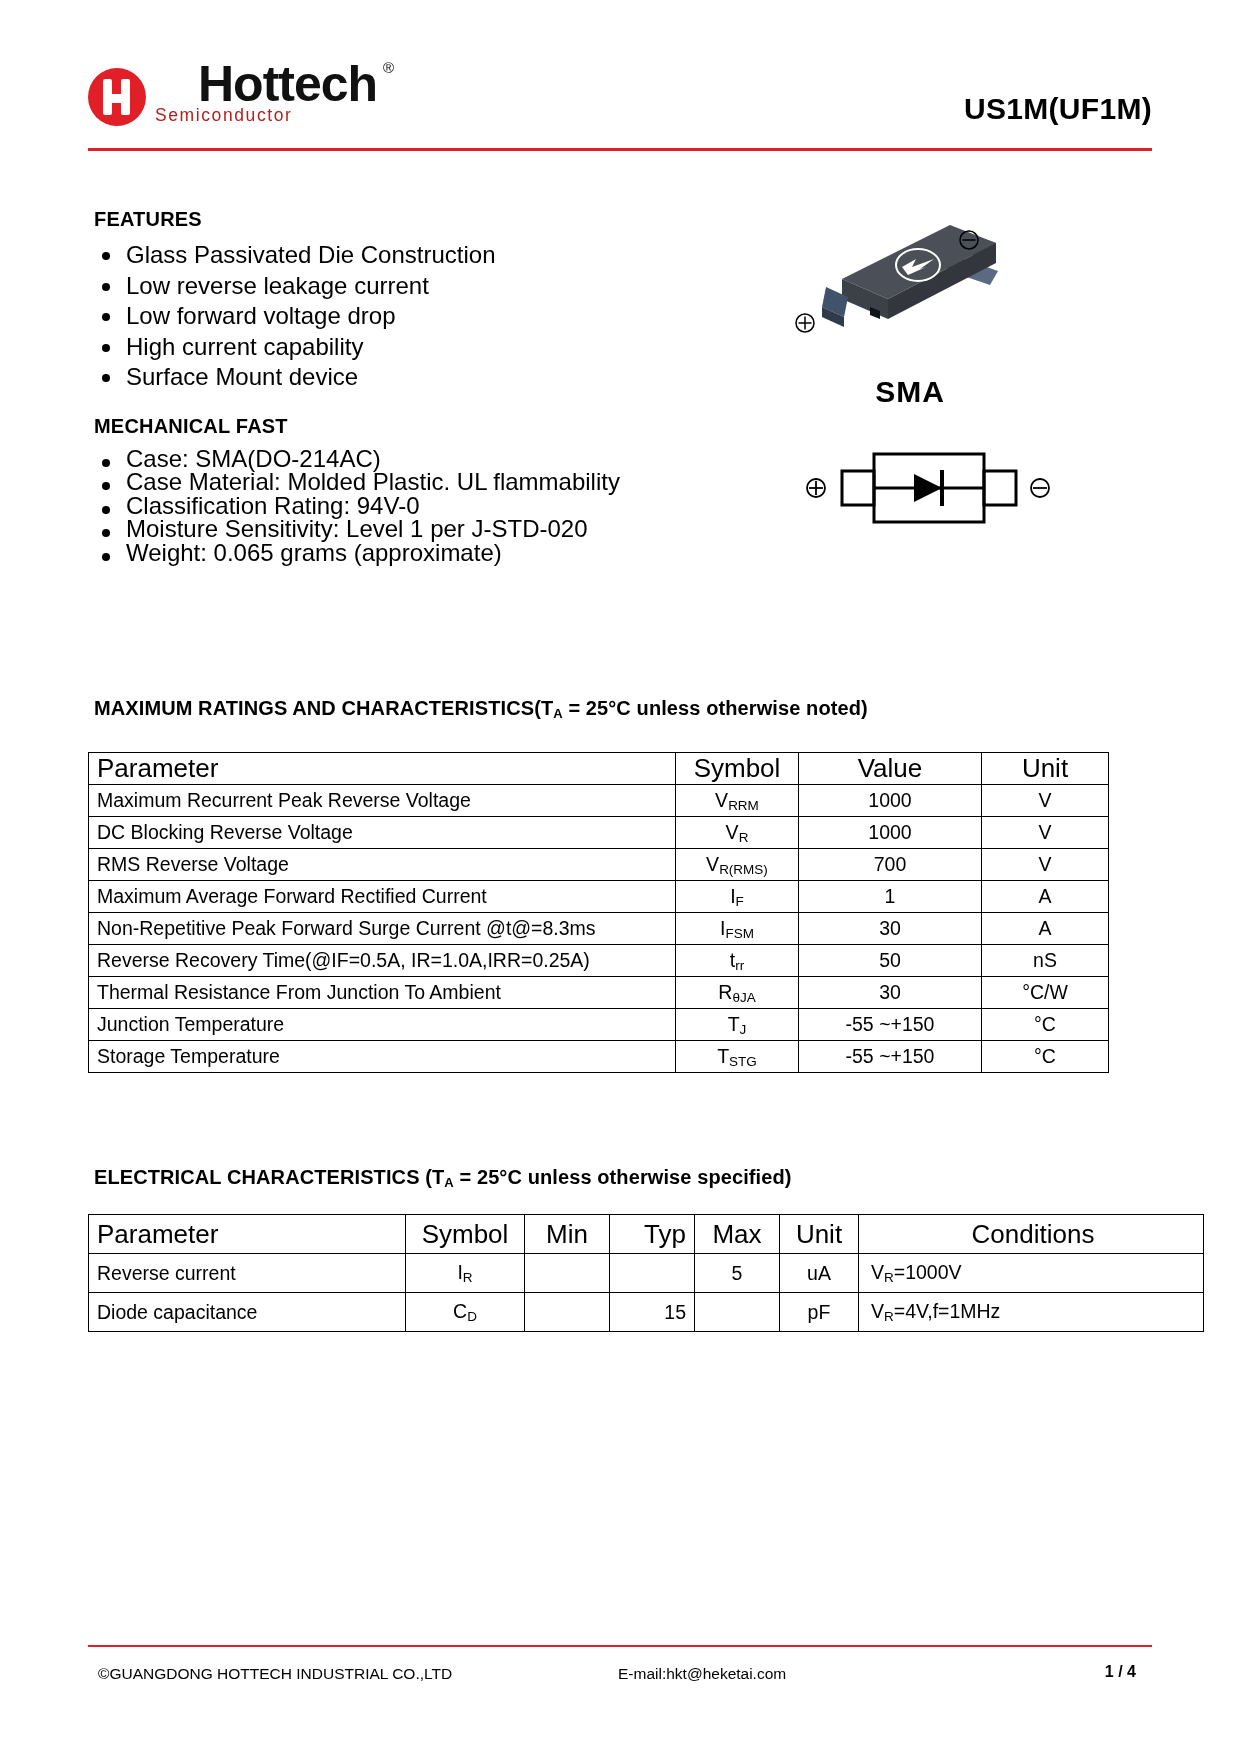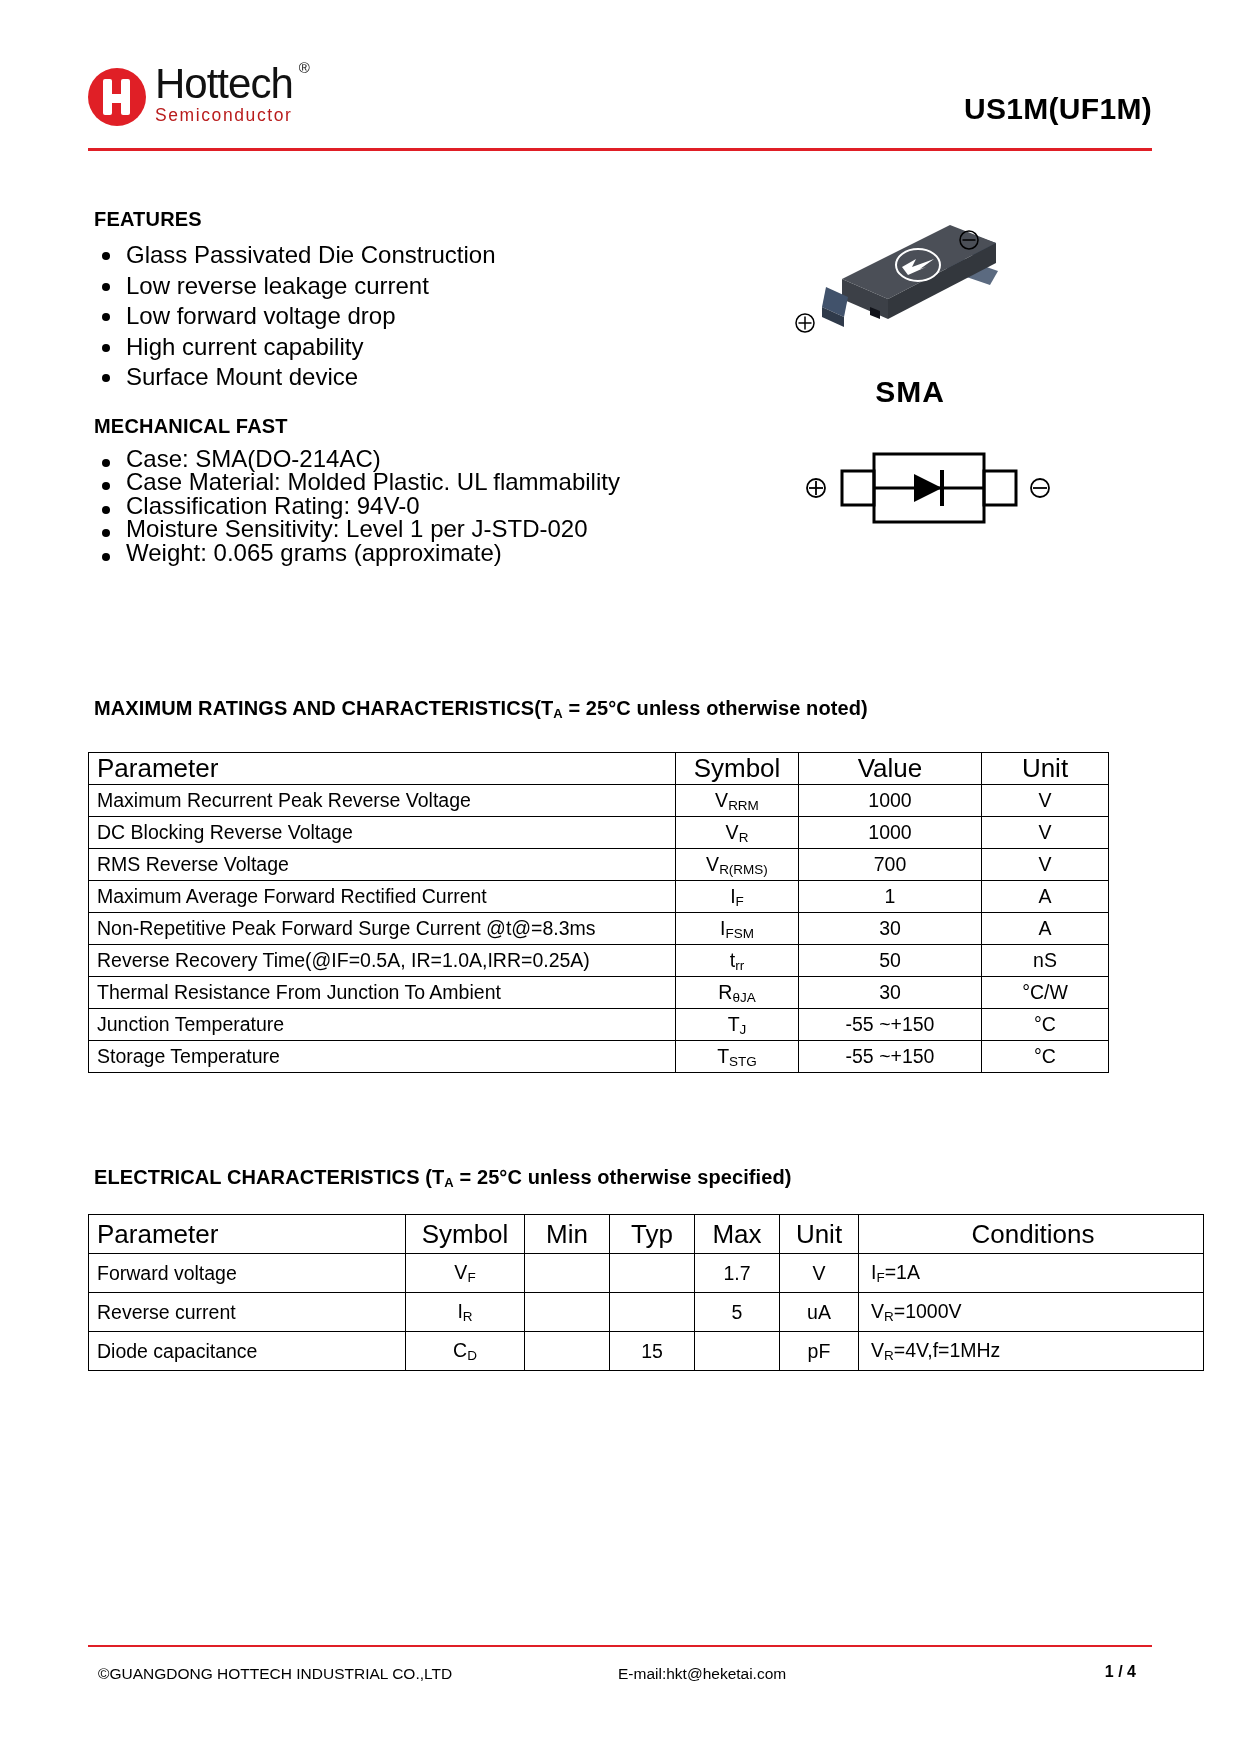--- a/index.html
+++ b/index.html
@@ -69,25 +69,26 @@
     width: 27px;
     height: 9px;
     background: #ffffff;
     border-radius: 1px;
   }
   .logo-text {
     margin-left: 9px;
     position: relative;
   }
   .logo-name {
-    font-size: 42px;
-    font-weight: normal;
+    font-size: 50px;
+    font-weight: bold;
     letter-spacing: -1px;
     line-height: 44px;
     color: #111111;
+    margin-left: 43px;
   }
   .logo-reg {
     position: absolute;
     right: -17px;
     top: -2px;
     font-size: 15px;
     line-height: 15px;
     color: #111111;
   }
   .logo-sub {
@@ -246,21 +247,21 @@
   
   #tbl-elec {
     left: 88px;
     top: 1214px;
     width: 992px;
   }
   #tbl-elec td { height: 38px; }
   #tbl-elec .e-param { width: 300px; text-align: left; }
   #tbl-elec .e-sym   { width: 102px; text-align: center; }
   #tbl-elec .e-min   { width: 68px;  text-align: center; }
-  #tbl-elec .e-typ   { width: 68px;  text-align: center; }
+  #tbl-elec .e-typ   { width: 68px;  text-align: right; }
   #tbl-elec .e-max   { width: 68px;  text-align: center; }
   #tbl-elec .e-unit  { width: 62px;  text-align: center; }
   #tbl-elec .e-cond  { width: 324px; text-align: left; padding-left: 12px; }
 
   
   .footer-rule {
     position: absolute;
     left: 88px;
     top: 1645px;
     width: 1064px;
@@ -450,29 +451,20 @@
       <tr class="hdr">
         <td class="e-param">Parameter</td>
         <td class="e-sym">Symbol</td>
         <td class="e-min">Min</td>
         <td class="e-typ">Typ</td>
         <td class="e-max">Max</td>
         <td class="e-unit">Unit</td>
         <td class="e-cond" style="text-align:center;">Conditions</td>
       </tr>
       <tr>
-        <td class="e-param">Forward  voltage</td>
-        <td class="e-sym"><span>V</span><sub class="sm">F</sub></td>
-        <td class="e-min"></td>
-        <td class="e-typ"></td>
-        <td class="e-max">1.7</td>
-        <td class="e-unit">V</td>
-        <td class="e-cond"><span>I</span><sub class="sm">F</sub><span>=1A</span></td>
-      </tr>
-      <tr>
         <td class="e-param">Reverse   current</td>
         <td class="e-sym"><span>I</span><sub class="sm">R</sub></td>
         <td class="e-min"></td>
         <td class="e-typ"></td>
         <td class="e-max">5</td>
         <td class="e-unit">uA</td>
         <td class="e-cond"><span>V</span><sub class="sm">R</sub><span>=1000V</span></td>
       </tr>
       <tr>
         <td class="e-param">Diode  capacitance</td>

